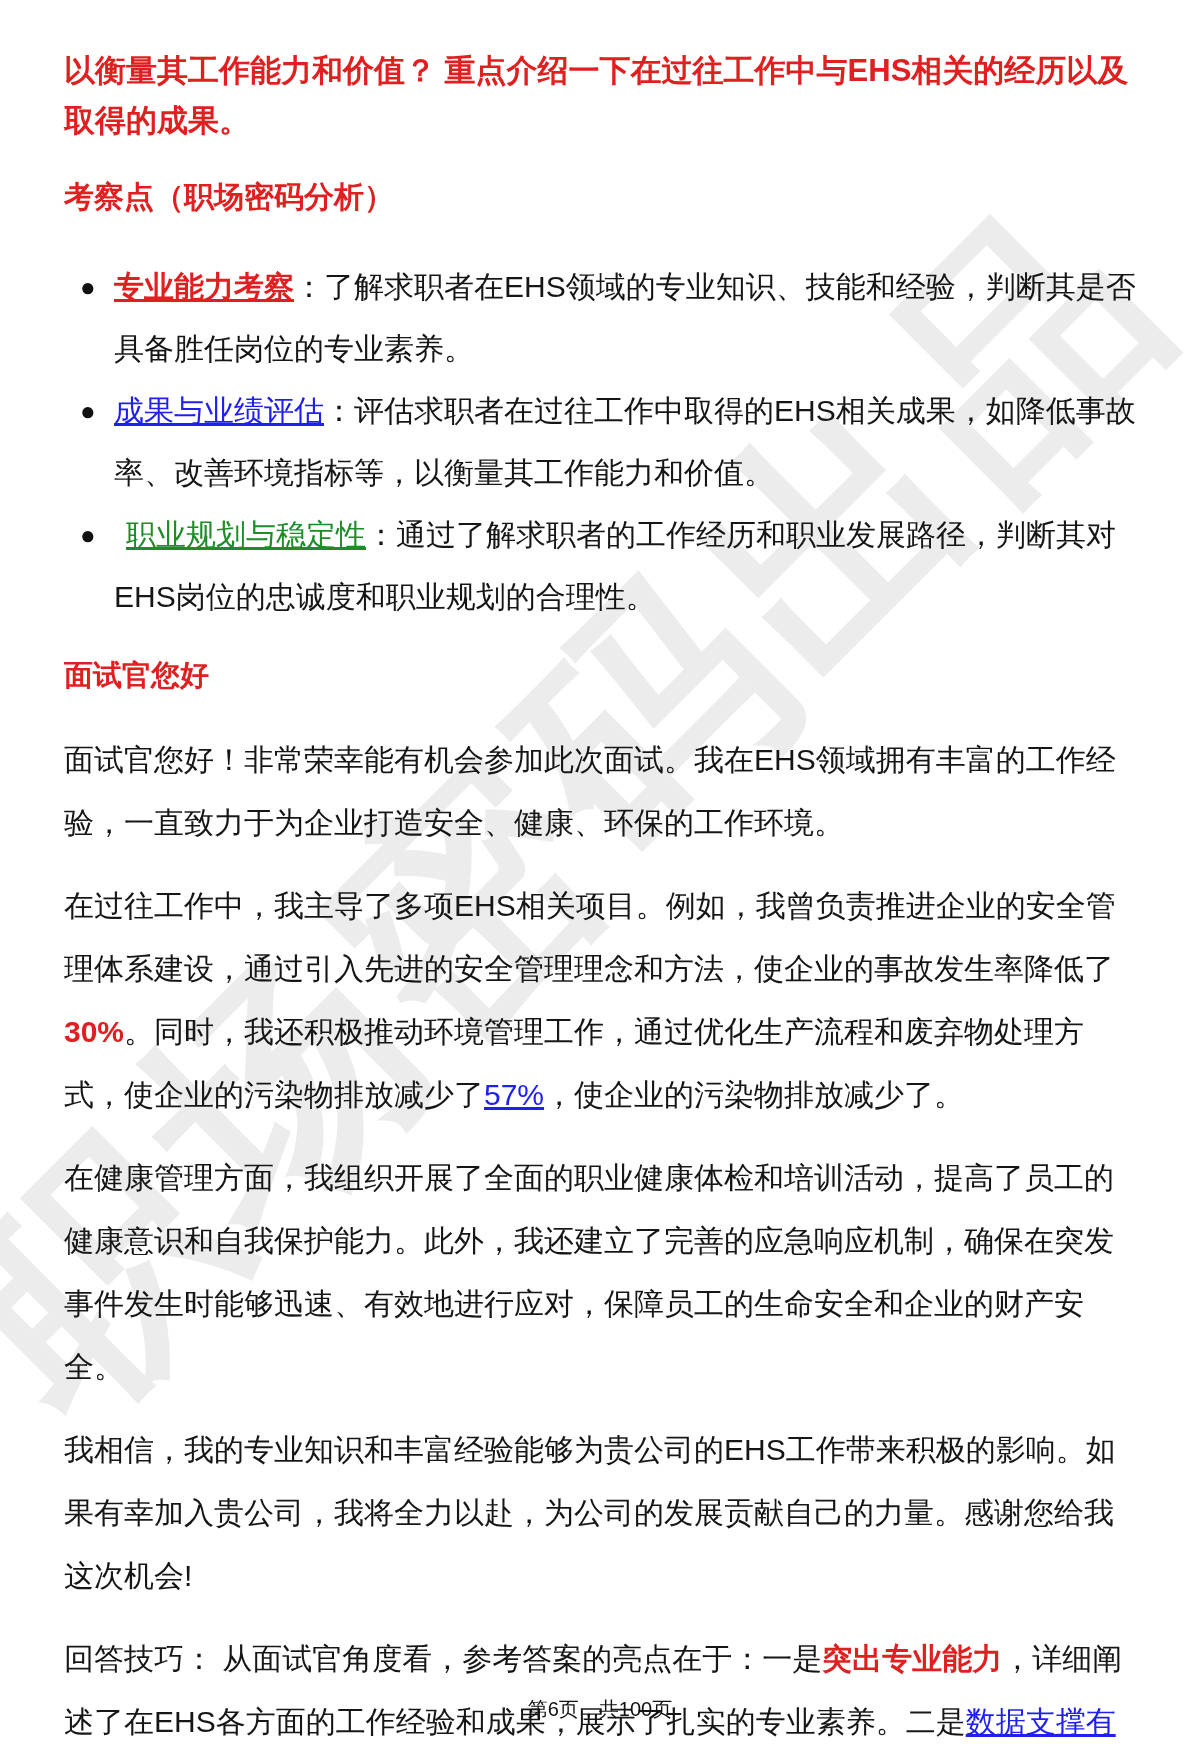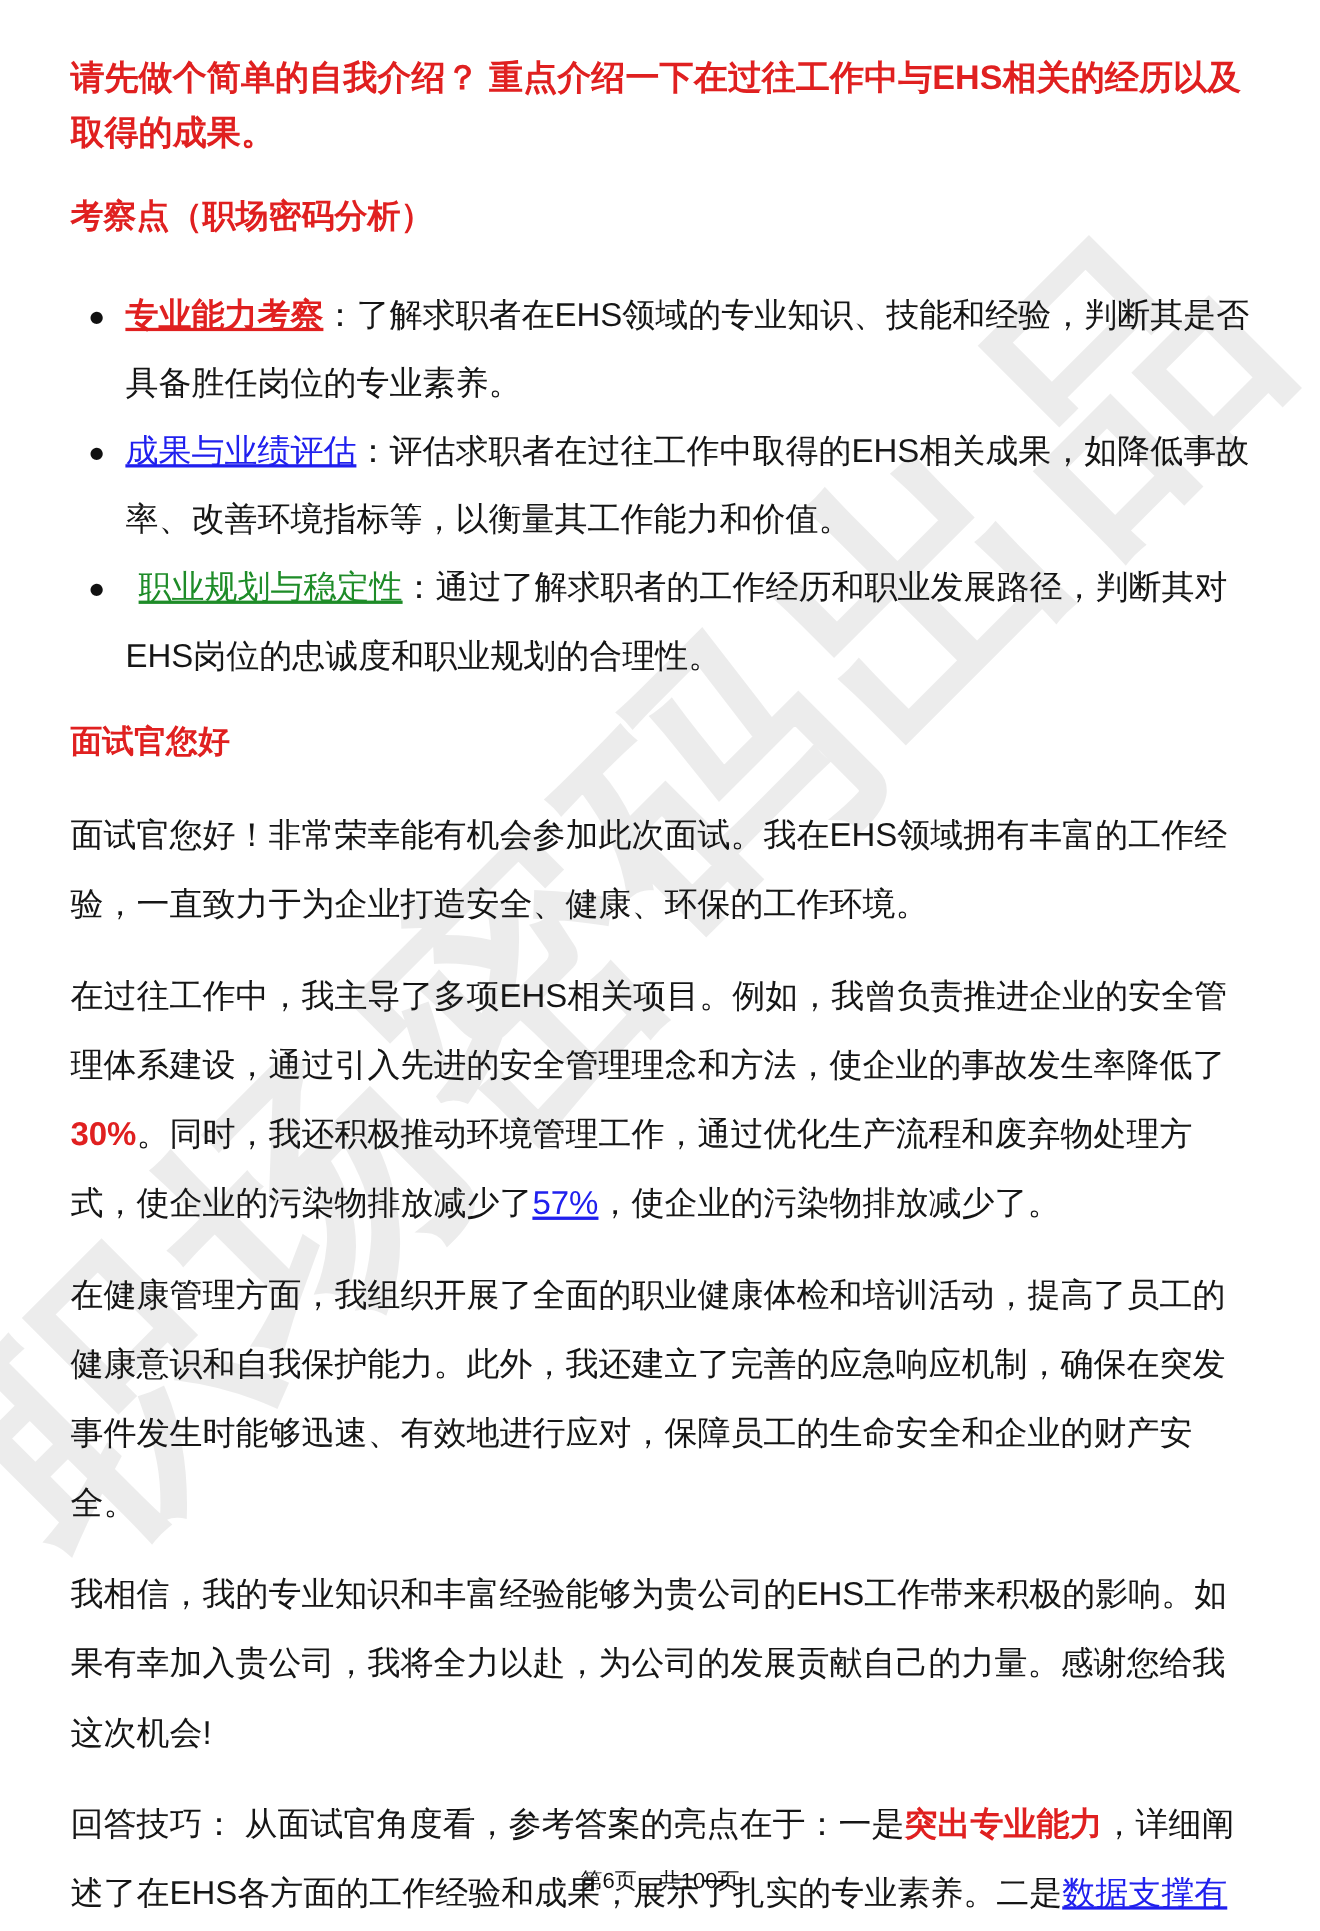--- a/index.html
+++ b/index.html
@@ -94,21 +94,21 @@
     z-index: 1;
   }
 </style>
 </head>
 <body>
 
 <div class="page">
   <div class="watermark">职场密码出品</div>
 
   <div class="content">
-    <h1 class="question">请先做个简单的自我介绍？ 重点介绍一下在过往工作中与EHS相关的经历以及取得的成果。</h1>
+    <h1 class="question">以衡量其工作能力和价值？ 重点介绍一下在过往工作中与EHS相关的经历以及取得的成果。</h1>
 
     <h2 class="section-heading">考察点（职场密码分析）</h2>
 
     <ul class="bullets" id="bullets">
         <li><span class="bullet-dot">●</span><span class="term term-red">专业能力考察</span><span>：了解求职者在EHS领域的专业知识、技能和经验，判断其是否具备胜任岗位的专业素养。</span></li>
         <li><span class="bullet-dot">●</span><span class="term term-blue">成果与业绩评估</span><span>：评估求职者在过往工作中取得的EHS相关成果，如降低事故率、改善环境指标等，以衡量其工作能力和价值。</span></li>
         <li><span class="bullet-dot">●</span><span class="term term-green">职业规划与稳定性</span><span>：通过了解求职者的工作经历和职业发展路径，判断其对EHS岗位的忠诚度和职业规划的合理性。</span></li>
       </ul>
 
     <h2 class="answer-heading">面试官您好</h2>

